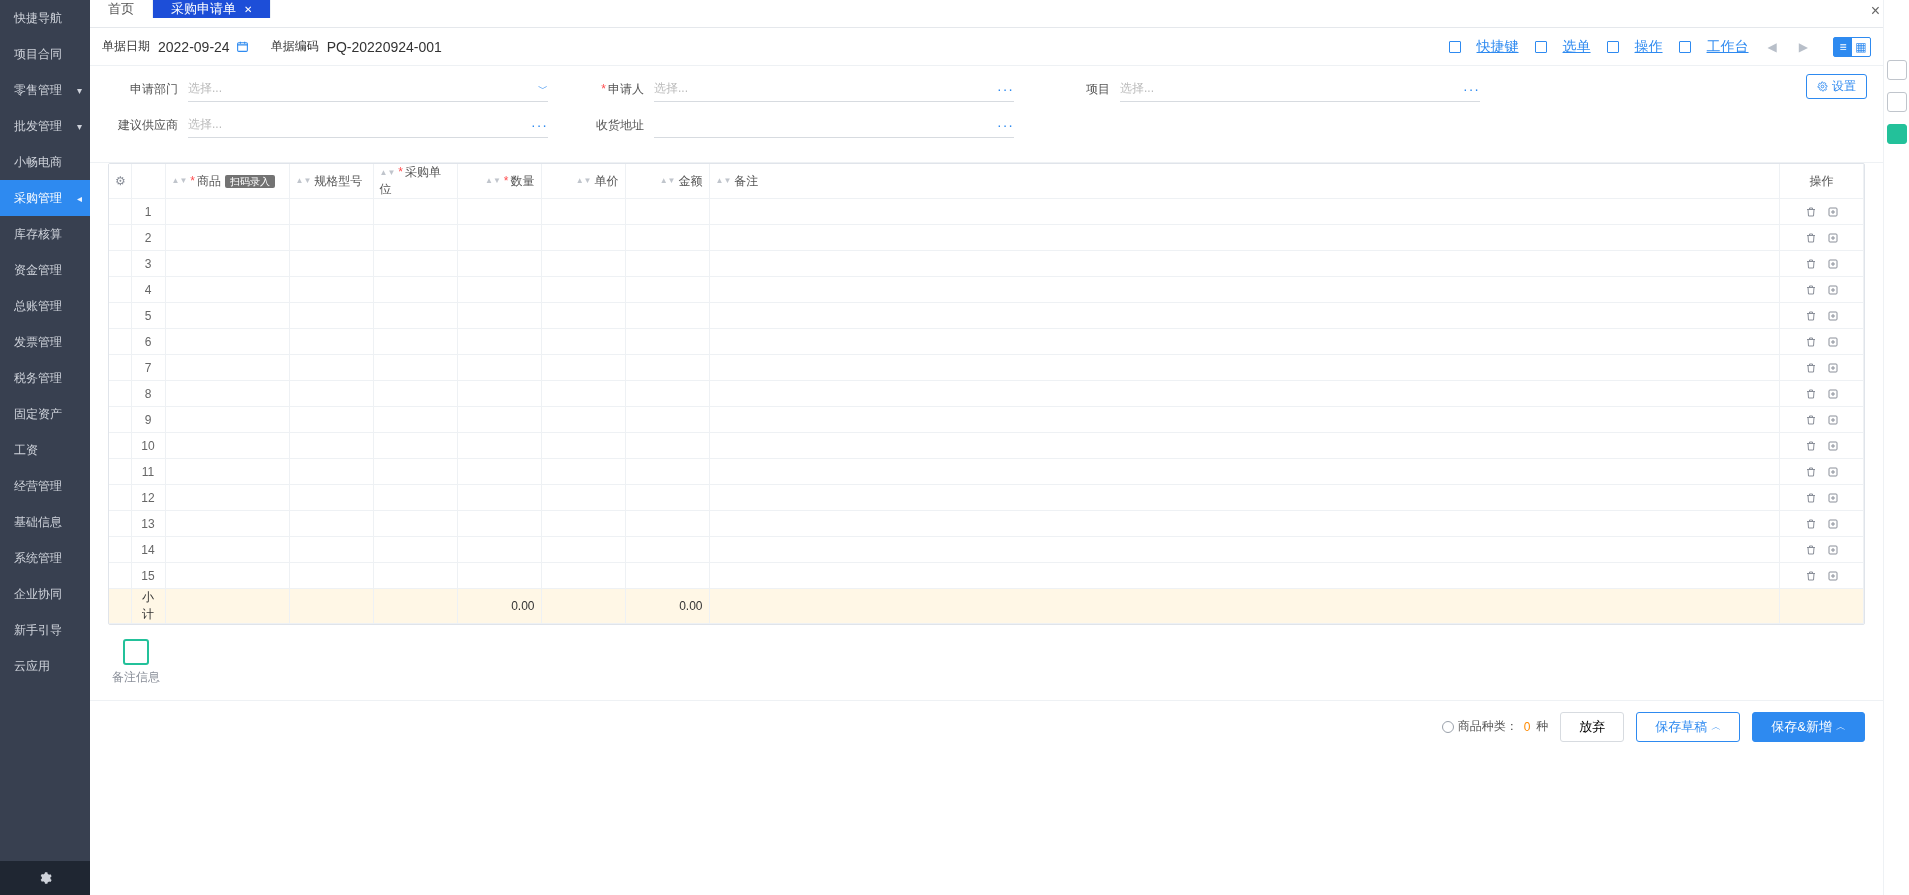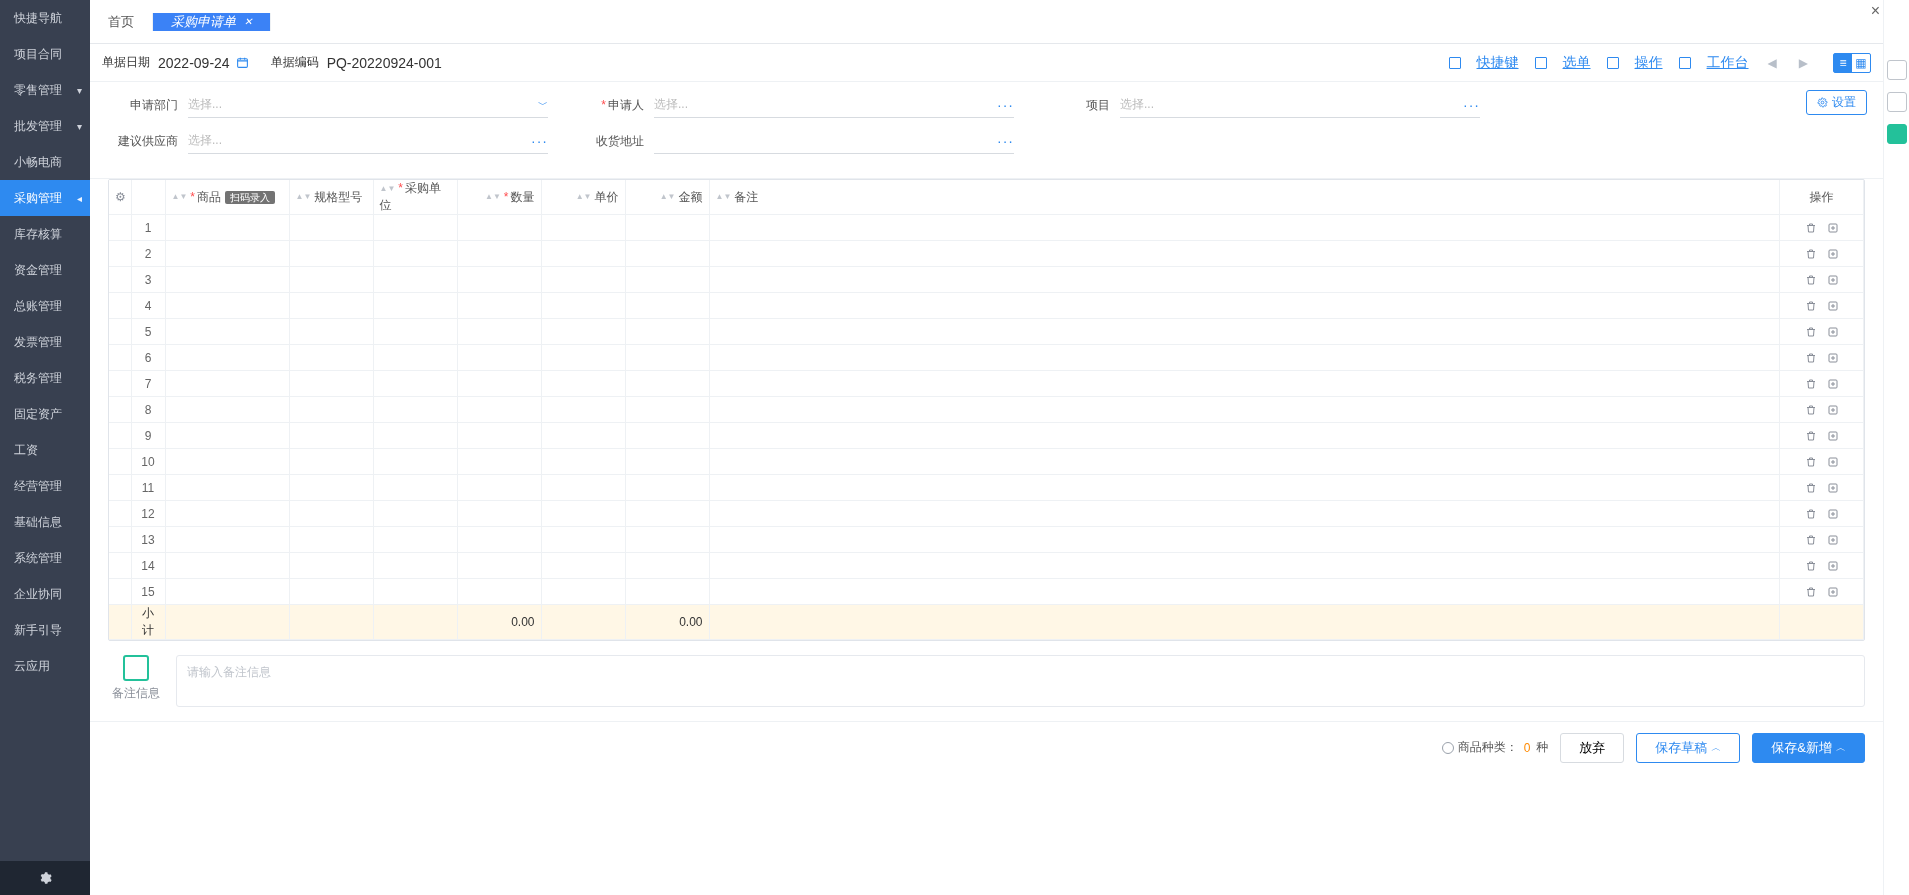--- a/index.html
+++ b/index.html
@@ -11,23 +11,23 @@
 .sidebar-items { flex:1; overflow-y:auto; }
 .side-item { height:36px; display:flex; align-items:center; padding-left:14px; font-size:12px; cursor:pointer; position:relative; color:#cfd3db; }
 .side-item.active { background:#2e8af0; color:#fff; }
 .side-item .exp { position:absolute; right:8px; font-size:10px; color:#cfd3db; }
 .side-item.active .exp { color:#eaf3ff; }
 .side-foot { height:34px; background:#1f2632; display:flex; align-items:center; justify-content:center; }
 .gear-icon svg { fill:#cfd3db; }
 
 
 .main { flex:1; display:flex; flex-direction:column; position:relative; min-width:0; background:#fff; }
-.tabs { height:44px; display:flex; align-items:center; border-bottom:1px solid #e5e8ec; }
+.tabs { height:28px; display:flex; align-items:flex-start; border-bottom:1px solid #e5e8ec; }
 .tab { display:flex; align-items:center; padding:0 18px; font-size:13px; color:#555; cursor:pointer; border-right:1px solid #eef1f4; }
-.tab.active { background:#3b82f6; color:#fff;font-style:italic; }
+.tab.active { background:#1d4ed8; color:#fff; }
 .tab .close { margin-left:8px; font-size:10px; }
 
 
 .doc-header { height:38px; display:flex; align-items:center; padding:0 12px; background:#fff; border-bottom:1px solid #eef1f4; position:relative; }
 .doc-header .lbl { font-size:12px; color:#333; margin-right:8px; }
 .doc-header .val { font-size:14px; color:#333; margin-right:6px; }
 .doc-header .cal { color:#2e8af0; margin-right:22px; }
 .doc-links { margin-left:auto; display:flex; align-items:center; gap:16px; }
 .doc-link { color:#2e8af0; font-size:14px; cursor:pointer; display:flex; align-items:center; gap:16px;text-decoration:underline; }
 .doc-link .ic { width:12px; height:12px; border:1px solid #2e8af0; display:inline-block; border-radius:1px; }
@@ -665,21 +665,20 @@
             </tbody>
         </table>
       </div>
     </div>
 
     <div class="remarks">
       <div class="rk-left">
         <div class="rk-ico"></div>
         <div class="rk-lbl">备注信息</div>
       </div>
-      <textarea placeholder="请输入备注信息" style=""></textarea>
     </div>
 
     <div class="footer">
       <div class="stat">
         <span class="sic"></span>
         <span>商品种类：</span>
         <span class="num">0</span>
         <span>种</span>
       </div>
       <button class="btn">

